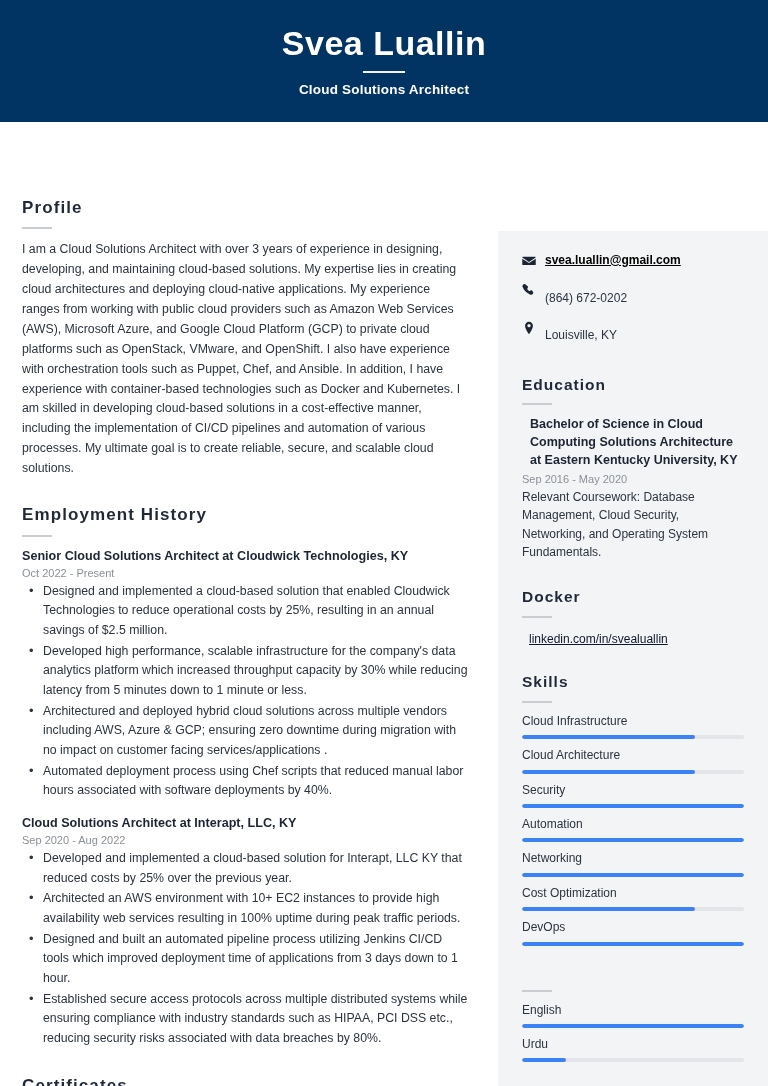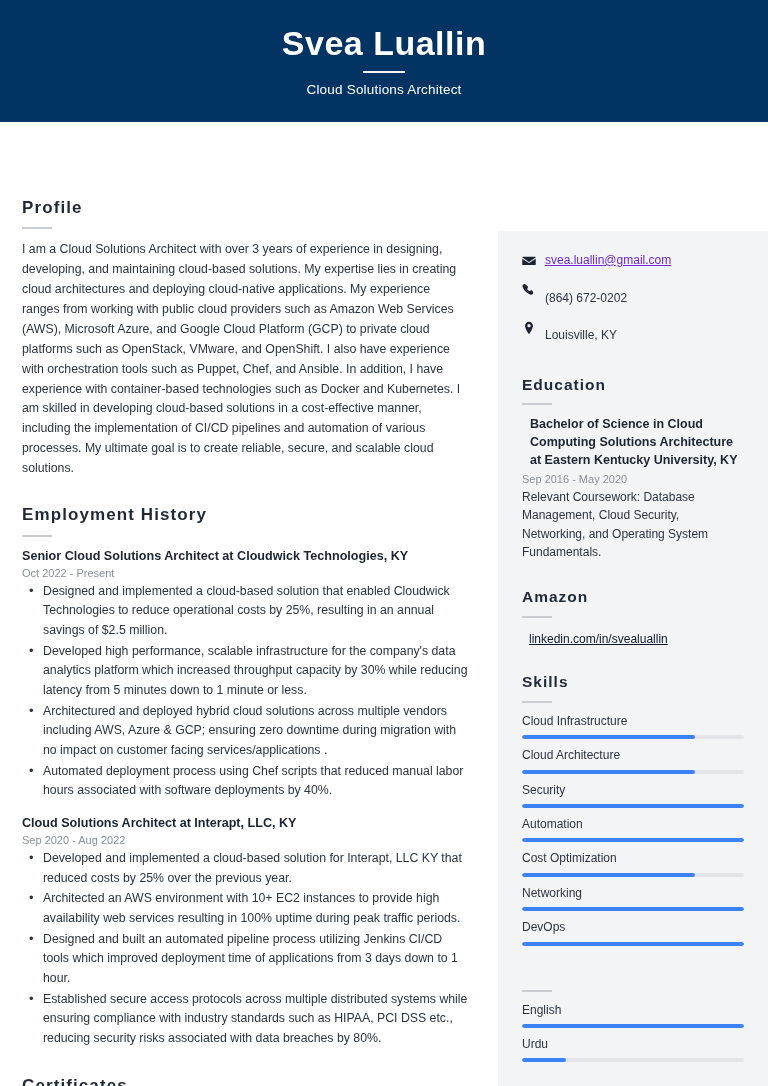--- a/index.html
+++ b/index.html
@@ -38,21 +38,21 @@
   }
   .header-rule {
     width: 42px;
     height: 2px;
     background: #ffffff;
     margin: 9px 0 9px 0;
     opacity: 0.95;
   }
   .header-title {
     font-size: 13.5px;
-    font-weight: normal;
+    font-weight: bold;
     letter-spacing: 0.2px;
   }
 
   
   .body {
     display: flex;
     align-items: flex-end;
     height: 1030px;
   }
   .main {
@@ -285,21 +285,21 @@
     <div class="sidebar" style="background: rgb(243, 244, 246);">
 
       <div>
 
         <div class="contact-row">
           <span class="contact-ico">
             <svg width="14" height="14" viewBox="0 0 16 16" fill="#1c2533">
               <path d="M1 3.2h14c.4 0 .7.3.7.7v.2L8 9.1.3 4.1v-.2c0-.4.3-.7.7-.7zM.3 5.4 8 10.4l7.7-5v6.5c0 .4-.3.7-.7.7H1c-.4 0-.7-.3-.7-.7V5.4z"></path>
             </svg>
           </span>
-          <a class="contact-link" href="#" style="color: #6d28d9;">svea.luallin@gmail.com</a>
+          <a class="contact-link" href="#" style="color: #000000; font-weight: bold;">svea.luallin@gmail.com</a>
         </div>
 
         <div class="contact-row">
           <span class="contact-ico">
             <svg width="14" height="14" viewBox="0 0 16 16" fill="#1c2533">
               <path d="M3.3 1.2c-.4-.3-1-.2-1.4.2L1 2.4c-.5.5-.7 1.3-.4 2 .7 1.9 2 3.8 3.6 5.4 1.6 1.6 3.5 2.9 5.4 3.6.7.3 1.5.1 2-.4l1-1c.4-.4.5-1 .2-1.4l-1.3-1.9c-.3-.4-.8-.5-1.2-.3l-1.6.7c-.3.1-.7.1-.9-.2-.5-.4-1-.9-1.5-1.5-.3-.3-.3-.6-.2-.9l.7-1.6c.2-.4.1-.9-.3-1.2L3.3 1.2z"></path>
             </svg>
           </span>
           <span class="contact-txt">(864) 672-0202</span>
         </div>
@@ -320,21 +320,21 @@
         <div class="sec-h small">Education</div>
         <div class="sec-rule"></div>
         <div class="edu-degree">Bachelor of Science in Cloud Computing Solutions Architecture at Eastern Kentucky University, KY</div>
         <div class="edu-date">Sep 2016 - May 2020</div>
         <div class="edu-desc">Relevant Coursework: Database Management, Cloud Security, Networking, and Operating System Fundamentals.</div>
       </div>
 
       <div class="block-gap-lg"></div>
 
       <div>
-        <div class="sec-h small">Amazon</div>
+        <div class="sec-h small">Docker</div>
         <div class="sec-rule"></div>
         <a class="link-a" href="#" style="color: #0f172a; margin-left: 7px;">linkedin.com/in/svealuallin</a>
       </div>
 
       <div class="block-gap-lg"></div>
 
       <div>
         <div class="sec-h small">Skills</div>
         <div class="sec-rule"></div>
 
@@ -356,29 +356,29 @@
             <div class="bar-fill" style="width: 100%; background: rgb(59, 130, 246);"></div>
           </div>
         </div>
         <div class="skill">
           <div class="skill-label">Automation</div>
           <div class="bar-track">
             <div class="bar-fill" style="width: 100%; background: rgb(59, 130, 246);"></div>
           </div>
         </div>
         <div class="skill">
+          <div class="skill-label">Networking</div>
+          <div class="bar-track">
+            <div class="bar-fill" style="width: 100%; background: rgb(59, 130, 246);"></div>
+          </div>
+        </div>
+        <div class="skill">
           <div class="skill-label">Cost Optimization</div>
           <div class="bar-track">
             <div class="bar-fill" style="width: 78%; background: rgb(59, 130, 246);"></div>
-          </div>
-        </div>
-        <div class="skill">
-          <div class="skill-label">Networking</div>
-          <div class="bar-track">
-            <div class="bar-fill" style="width: 100%; background: rgb(59, 130, 246);"></div>
           </div>
         </div>
         <div class="skill">
           <div class="skill-label">DevOps</div>
           <div class="bar-track">
             <div class="bar-fill" style="width: 100%; background: rgb(59, 130, 246);"></div>
           </div>
         </div>
       </div>
 

